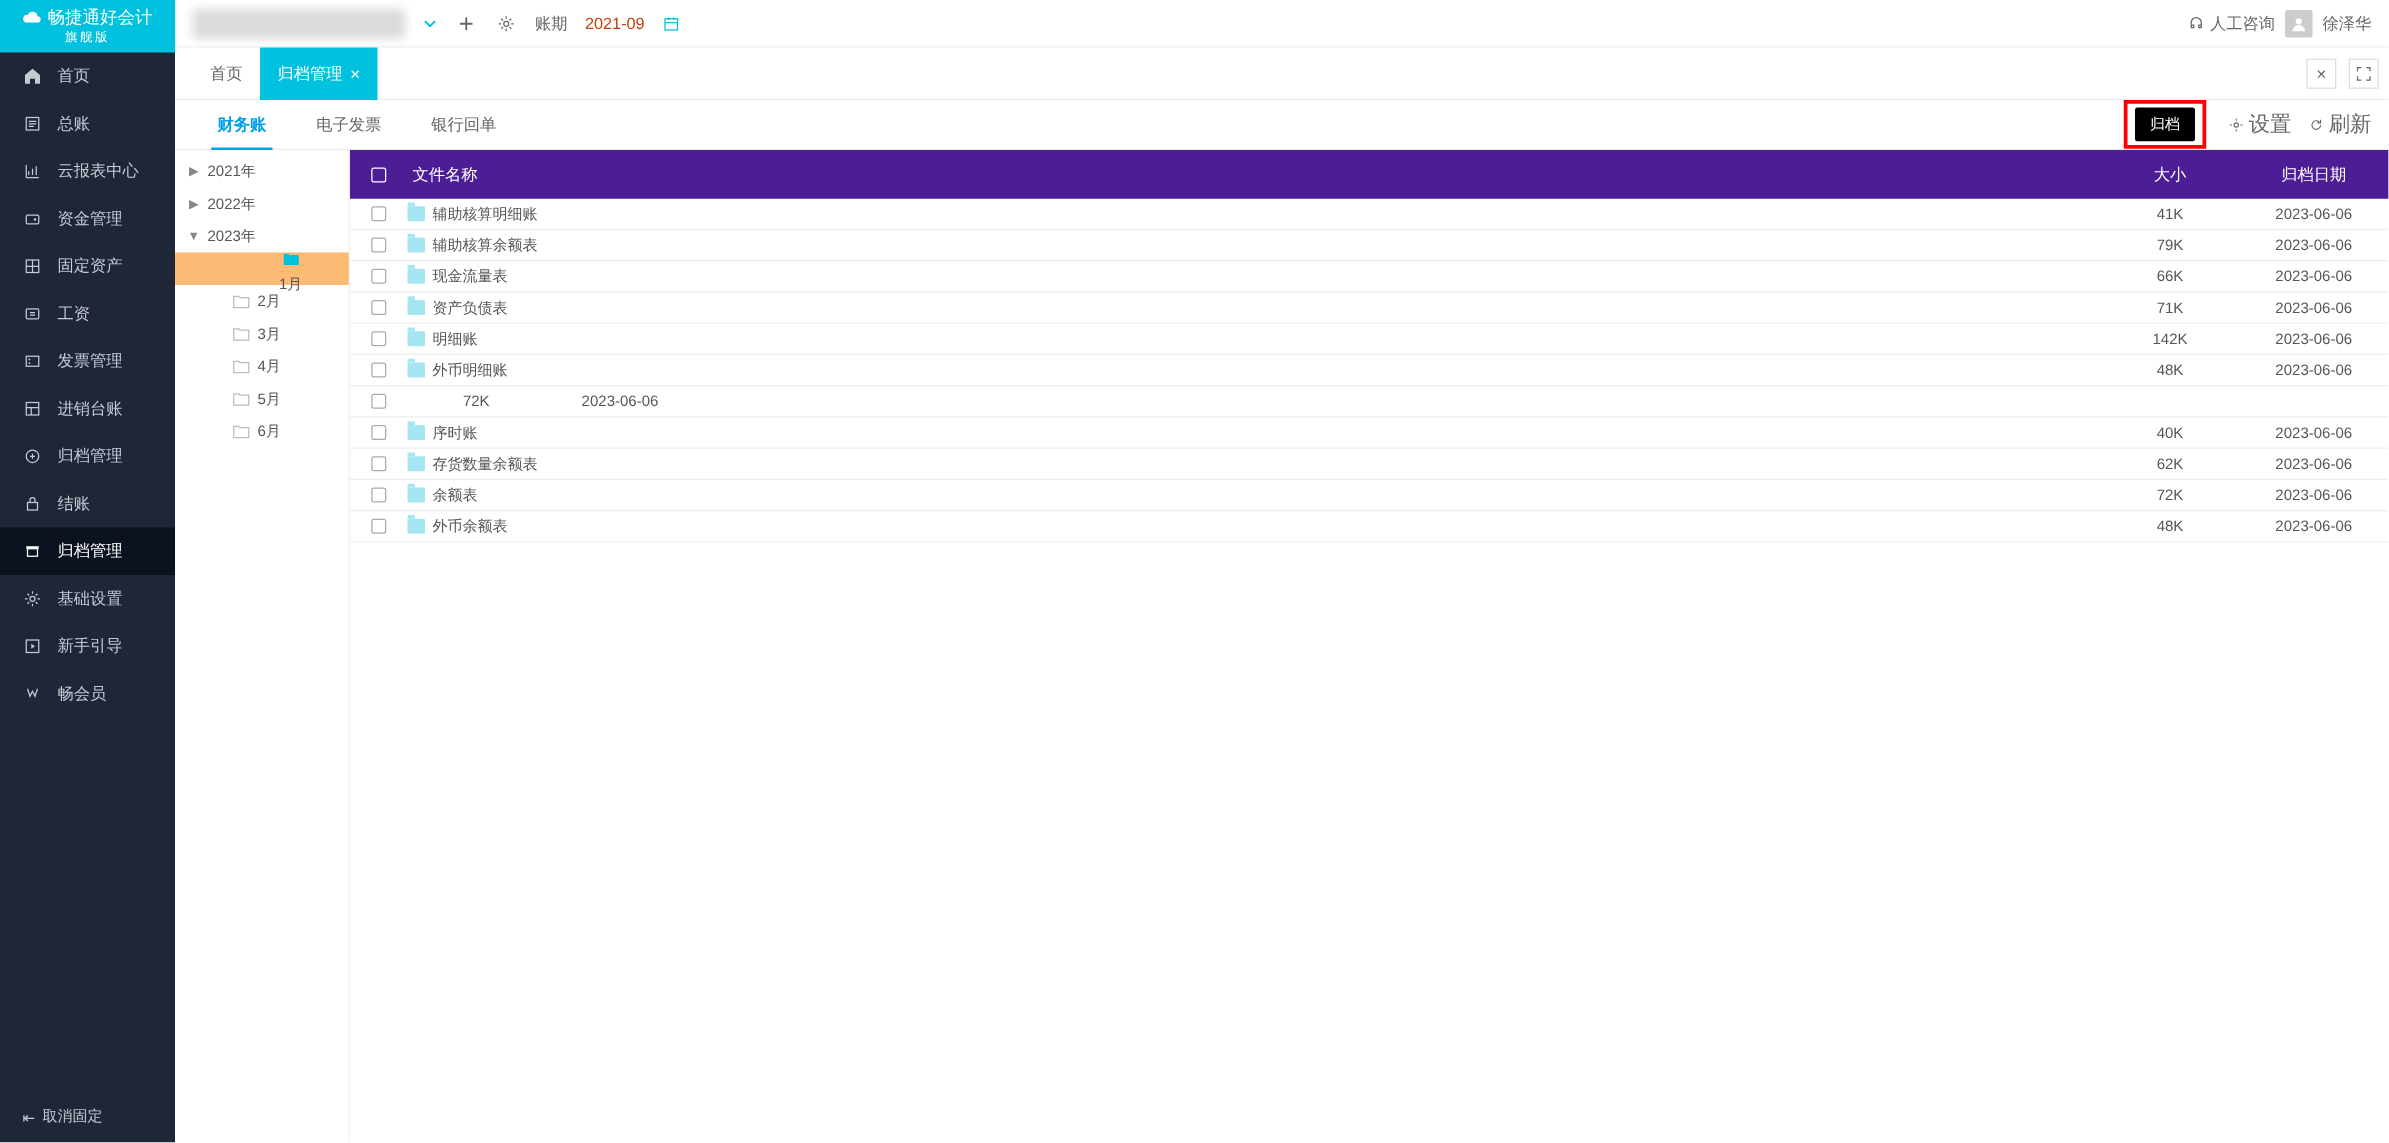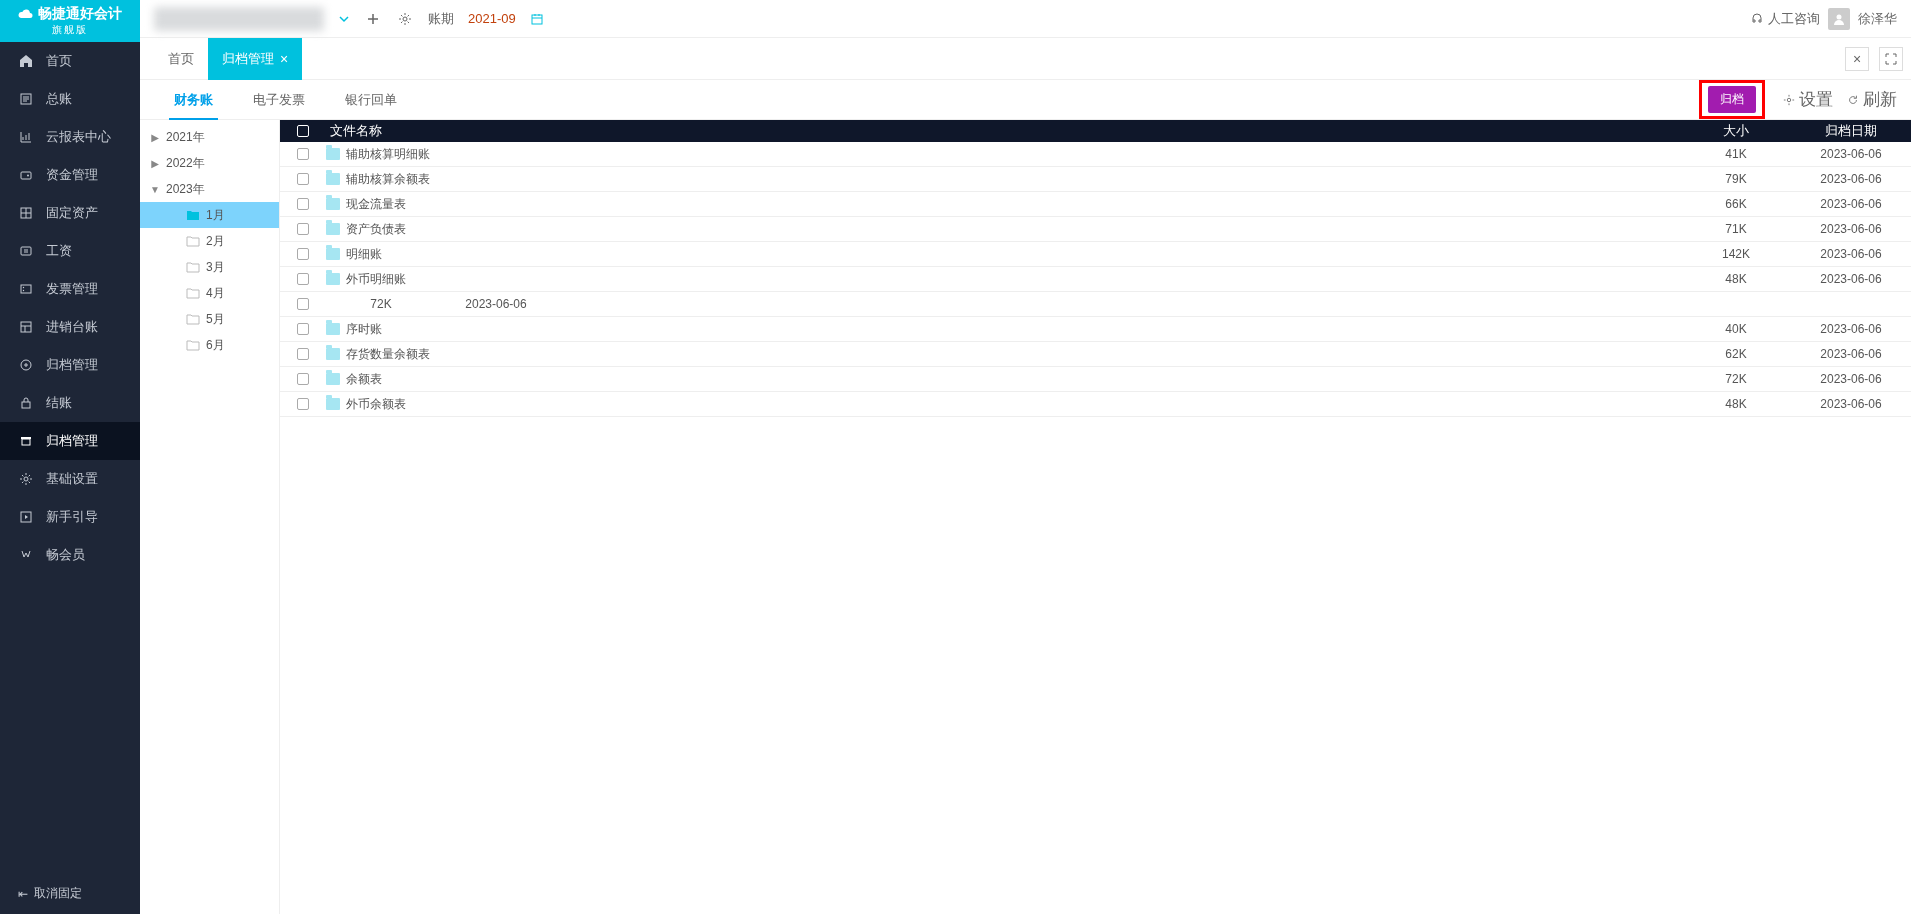--- a/index.html
+++ b/index.html
@@ -1,21 +1,21 @@
 <!DOCTYPE html>
 <html><head>
 <meta charset="utf-8">
 <style>
 * { margin: 0; padding: 0; box-sizing: border-box; font-family: "Microsoft YaHei", Arial, sans-serif; }
 body { display: flex; height: 914px; width: 1911px; background: #fff; overflow: hidden; font-size: 13px; color: #333; }
 
 
 .sidebar { width: 140px; background: #1e2637; display: flex; flex-direction: column; color: #c5cad3; }
 .logo { height: 42px; background: #00c1de; color: #fff; display: flex; flex-direction: column; align-items: center; justify-content: center; }
-.logo-main { font-size: 14px; font-weight: bold; display: flex; align-items: center; gap: 4px; }
+.logo-main { font-size: 14px; font-weight: normal; display: flex; align-items: center; gap: 4px; }
 .logo-sub { font-size: 10px; letter-spacing: 2px; }
 .nav-item { height: 38px; display: flex; align-items: center; padding: 0 18px; gap: 12px; font-size: 13px; cursor: pointer; }
 .nav-item.active { background: #0b1220; color: #fff; }
 .nav-icon { width: 16px; height: 16px; display: inline-flex; align-items: center; justify-content: center; }
 .sidebar-footer { margin-top: auto; padding: 12px 18px; display: flex; align-items: center; gap: 6px; font-size: 12px; color: #c5cad3; cursor: pointer; }
 
 
 .main { flex: 1; display: flex; flex-direction: column; }
 
 
@@ -39,37 +39,37 @@
 .tabs-right { position: absolute; right: 8px; top: 0; height: 42px; display: flex; align-items: center; gap: 10px; }
 .tabs-right .icon-btn { width: 24px; height: 24px; border: 1px solid #ddd; display: inline-flex; align-items: center; justify-content: center; cursor: pointer; color: #666; font-size: 14px; }
 
 
 .subbar { display: flex; align-items: center; height: 40px; border-bottom: 1px solid #eee; padding: 0 14px; }
 .subtab { padding: 0 20px; height: 40px; display: flex; align-items: center; cursor: pointer; color: #666; position: relative; }
 .subtab.active { color: #00a0e9; font-weight: bold; }
 .subtab.active::after { content: ""; position: absolute; bottom: 0; left: 15px; right: 15px; height: 2px; background: #00a0e9; }
 .subbar-right { margin-left: auto; display: flex; align-items: center; gap: 14px; }
 .highlight-box { border: 3px solid red; padding: 3px 6px; display: inline-flex; margin-right: 4px; }
-.btn-archive { background: #a21caf; color: #fff; border: none; padding: 5px 12px; border-radius: 2px; cursor: pointer; font-size: 12px; }
+.btn-archive { background: #000000; color: #fff; border: none; padding: 5px 12px; border-radius: 2px; cursor: pointer; font-size: 12px; }
 .link-tool { display: flex; align-items: center; gap: 4px; color: #666; cursor: pointer; font-size: 17px; }
 
 
 .content { display: flex; flex: 1; overflow: hidden; }
 .tree { width: 140px; border-right: 1px solid #eee; padding-top: 4px; font-size: 12px; color: #555; }
 .tree-item { height: 26px; display: flex; align-items: center; padding-left: 26px; gap: 6px; cursor: pointer; }
 .tree-item.month { padding-left: 46px; }
 .tree-item .arrow { width: 10px; display: inline-flex; justify-content: center; color: #888; font-size: 10px; margin-left: -16px; }
-.tree-item.selected { background: #7dd3fc; }
+.tree-item.selected { background: #fdba74; flex-direction: column; }
 .folder-ico { color: #00c1de; }
 .tree-item.month .folder-ico { color: #bbb; }
 .tree-item.selected .folder-ico { color: #00c1de; }
 
 
 .table-wrap { flex: 1; overflow: auto; }
-.thead { display: flex; align-items: center; height: 22px; background: #0f172a; color: #fff; font-size: 13px; }
+.thead { display: flex; align-items: center; height: 39px; background: #4c1d95; color: #fff; font-size: 13px; }
 .th-check { width: 46px; display: flex; justify-content: center; }
 .th-name { flex: 1; padding-left: 4px; }
 .th-size { width: 110px; text-align: center; }
 .th-date { width: 120px; text-align: center; }
 .trow { display: flex; align-items: center; height: 25px; border-bottom: 1px solid #eee; font-size: 12px; color: #555; }
 .td-check { width: 46px; display: flex; justify-content: center; }
 .td-name { flex: 1; display: flex; align-items: center; gap: 6px; }
 .td-size { width: 110px; text-align: center; }
 .td-date { width: 120px; text-align: center; }
 .chk { width: 12px; height: 12px; border: 1px solid #aaa; border-radius: 2px; display: inline-block; background: #fff; cursor: pointer; }

